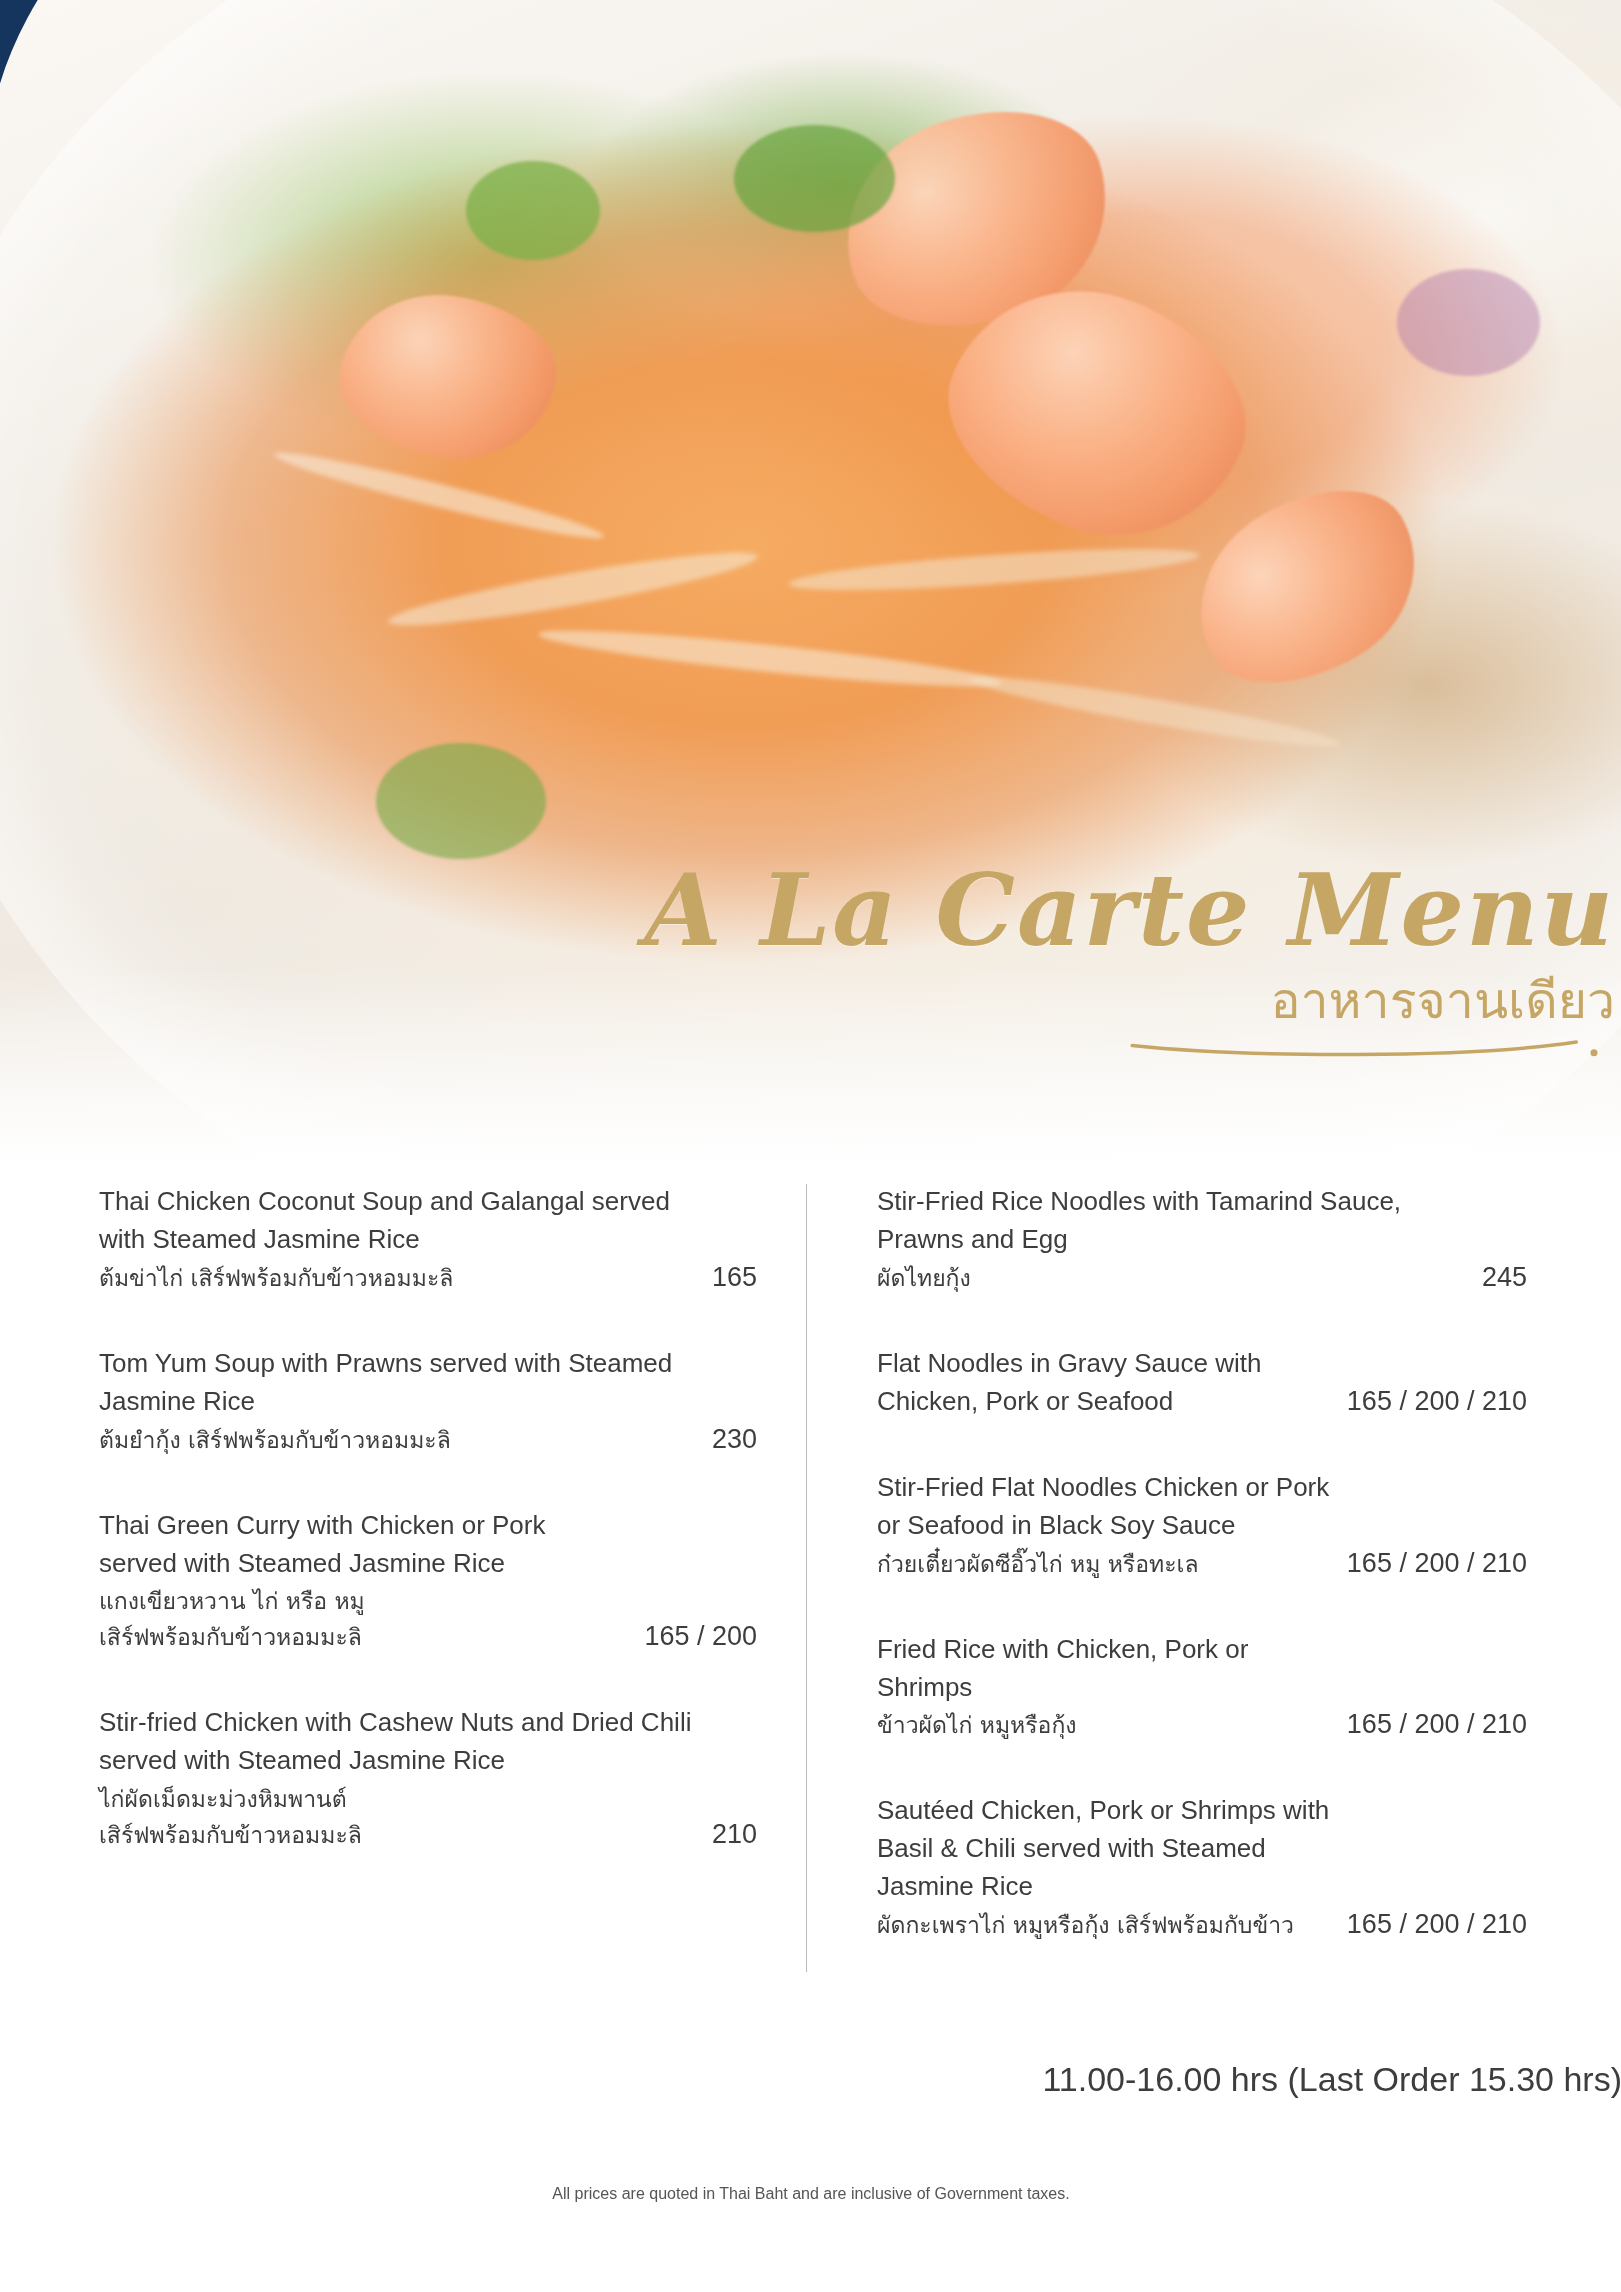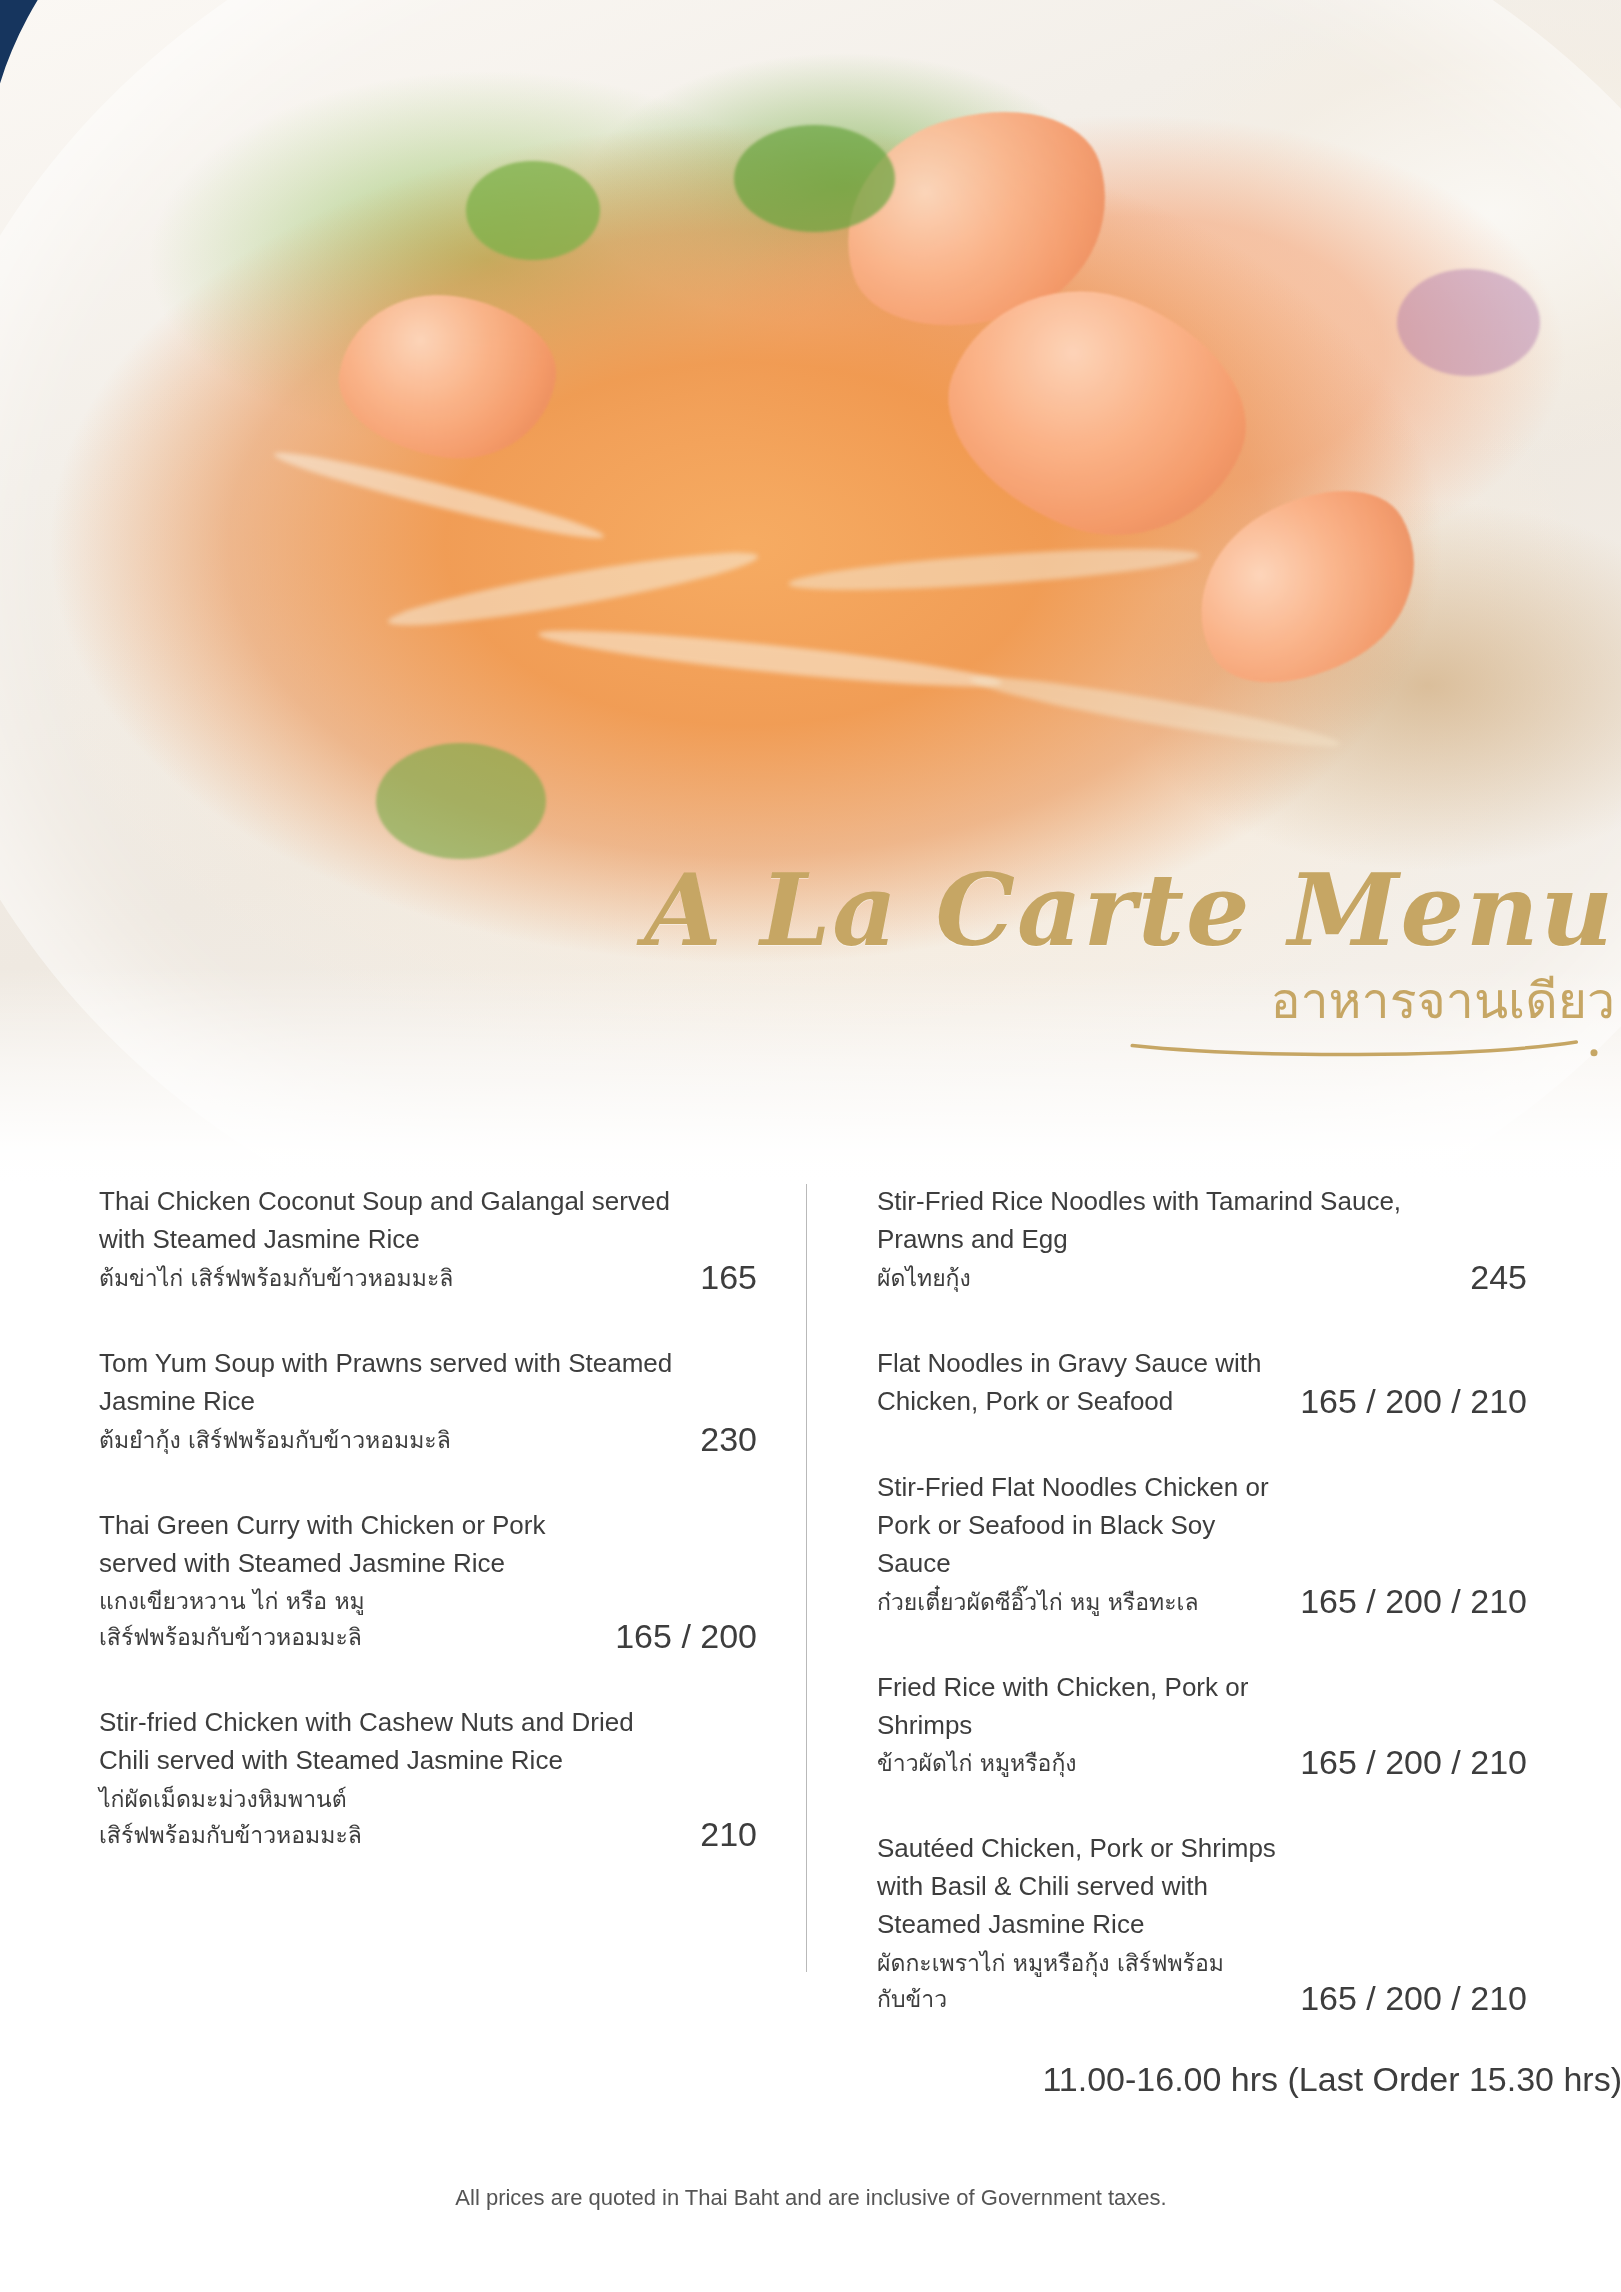--- a/index.html
+++ b/index.html
@@ -143,21 +143,21 @@
     display: flex;
     align-items: flex-end;
     margin-bottom: 48px;
   }
   .item:last-child { margin-bottom: 0; }
   .item .texts { flex: 1 1 auto; }
   .item .price {
     flex: 0 0 auto;
     white-space: nowrap;
     padding-left: 16px;
-    font-size: 34px;
+    font-size: 27px;
     color: #3d3d3d;
     line-height: 38px;
   }
   .name {
     font-size: 26px;
     line-height: 38px;
     color: #3d3d3d;
   }
   .thai {
     font-family: "DejaVu Sans", sans-serif;
@@ -174,21 +174,21 @@
     top: 2060px;
     text-align: right;
     font-size: 34px;
     color: #3d3d3d;
   }
   .disclaimer {
     position: absolute;
     left: 0; right: 0;
     top: 2185px;
     text-align: center;
-    font-size: 22px;
+    font-size: 16px;
     color: #555555;
   }
 </style>
 </head>
 <body>
 
 <div class="hero">
   <div class="plate"></div>
 
   <div class="shrimp" style="left:842px; top:116px; width:269px; height:206px; transform:rotate(-18deg);"></div>

